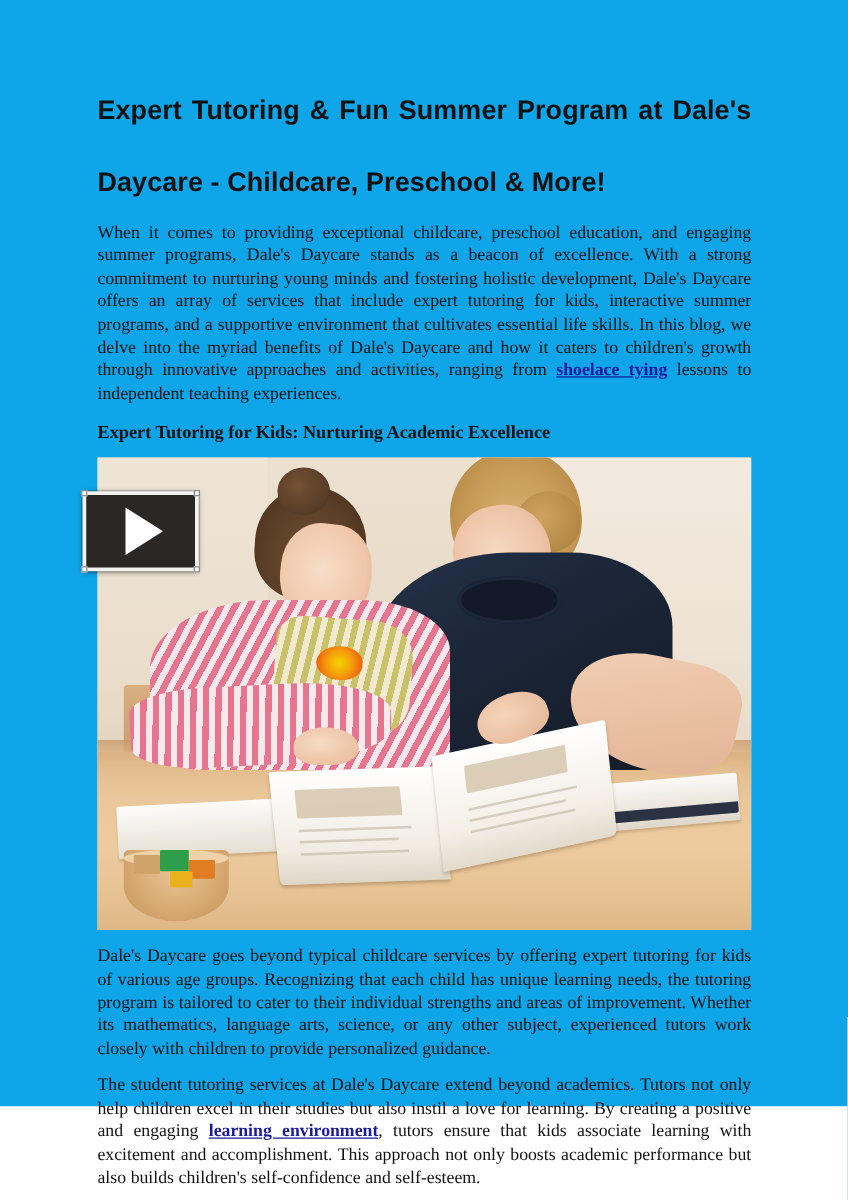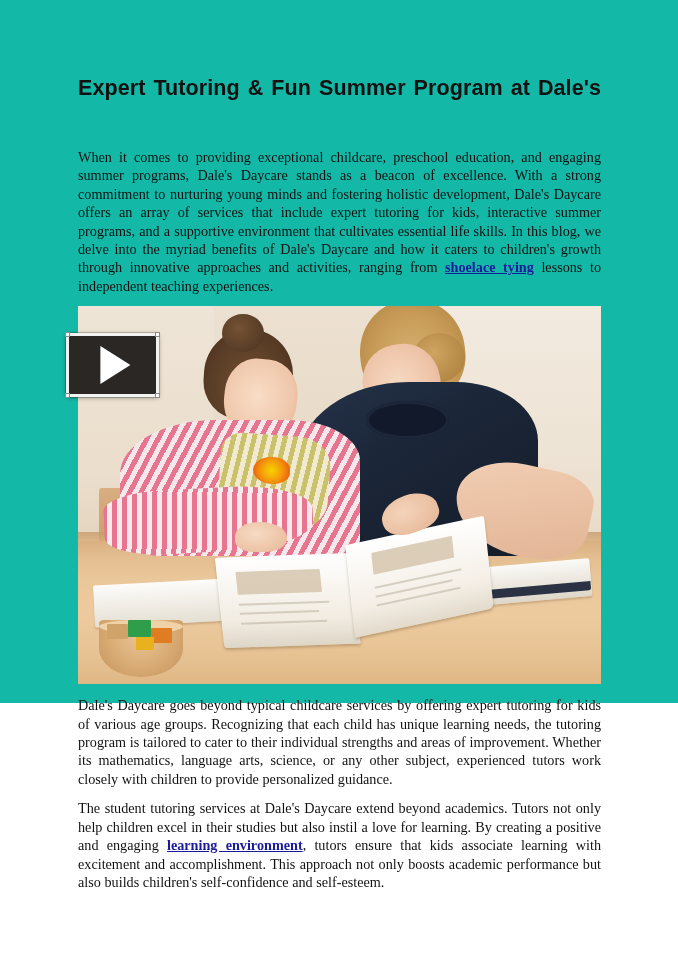--- a/index.html
+++ b/index.html
@@ -15,22 +15,22 @@
     overflow: hidden;
     font-family: "Liberation Serif", "DejaVu Serif", serif;
     color: #000000;
     -webkit-font-smoothing: antialiased;
   }
 
   .page {
     position: absolute;
     left: 0; top: 0;
     width: 678px;
-    height: 703px;
-    background: #14b8a6;
+    height: 885px;
+    background: #0ea5e9;
   }
 
   .content {
     position: absolute;
     left: 78px;
     top: 74px;
     width: 523px;
   }
 
   
@@ -423,24 +423,26 @@
   .handle.br { right: -4px; bottom: -4px; }
 </style>
 </head>
 <body>
 
 <div class="page">
   <div class="content">
 
     <h1 class="doc-title">
       <span class="ln just">Expert Tutoring &amp; Fun Summer Program at Dale's</span>
+      <span class="ln">Daycare - Childcare, Preschool &amp; More!</span>
     </h1>
 
     <p class="body-text"><span>When it comes to providing exceptional childcare, preschool education, and engaging summer programs, Dale's Daycare stands as a beacon of excellence. With a strong commitment to nurturing young minds and fostering holistic development, Dale's Daycare offers an array of services that include expert tutoring for kids, interactive summer programs, and a supportive environment that cultivates essential life skills. In this blog, we delve into the myriad benefits of Dale's Daycare and how it caters to children's growth through innovative approaches and activities, ranging from </span><a class="doclink" href="#">shoelace tying</a><span> lessons to independent teaching experiences.</span></p>
 
+    <h2 class="sub-head">Expert Tutoring for Kids: Nurturing Academic Excellence</h2>
 
     <div class="figure">
 
       <div class="photo">
         <div class="wall"></div>
         <div class="wall-left"></div>
         <div class="wall-right"></div>
 
         <div class="chair"></div>
 

